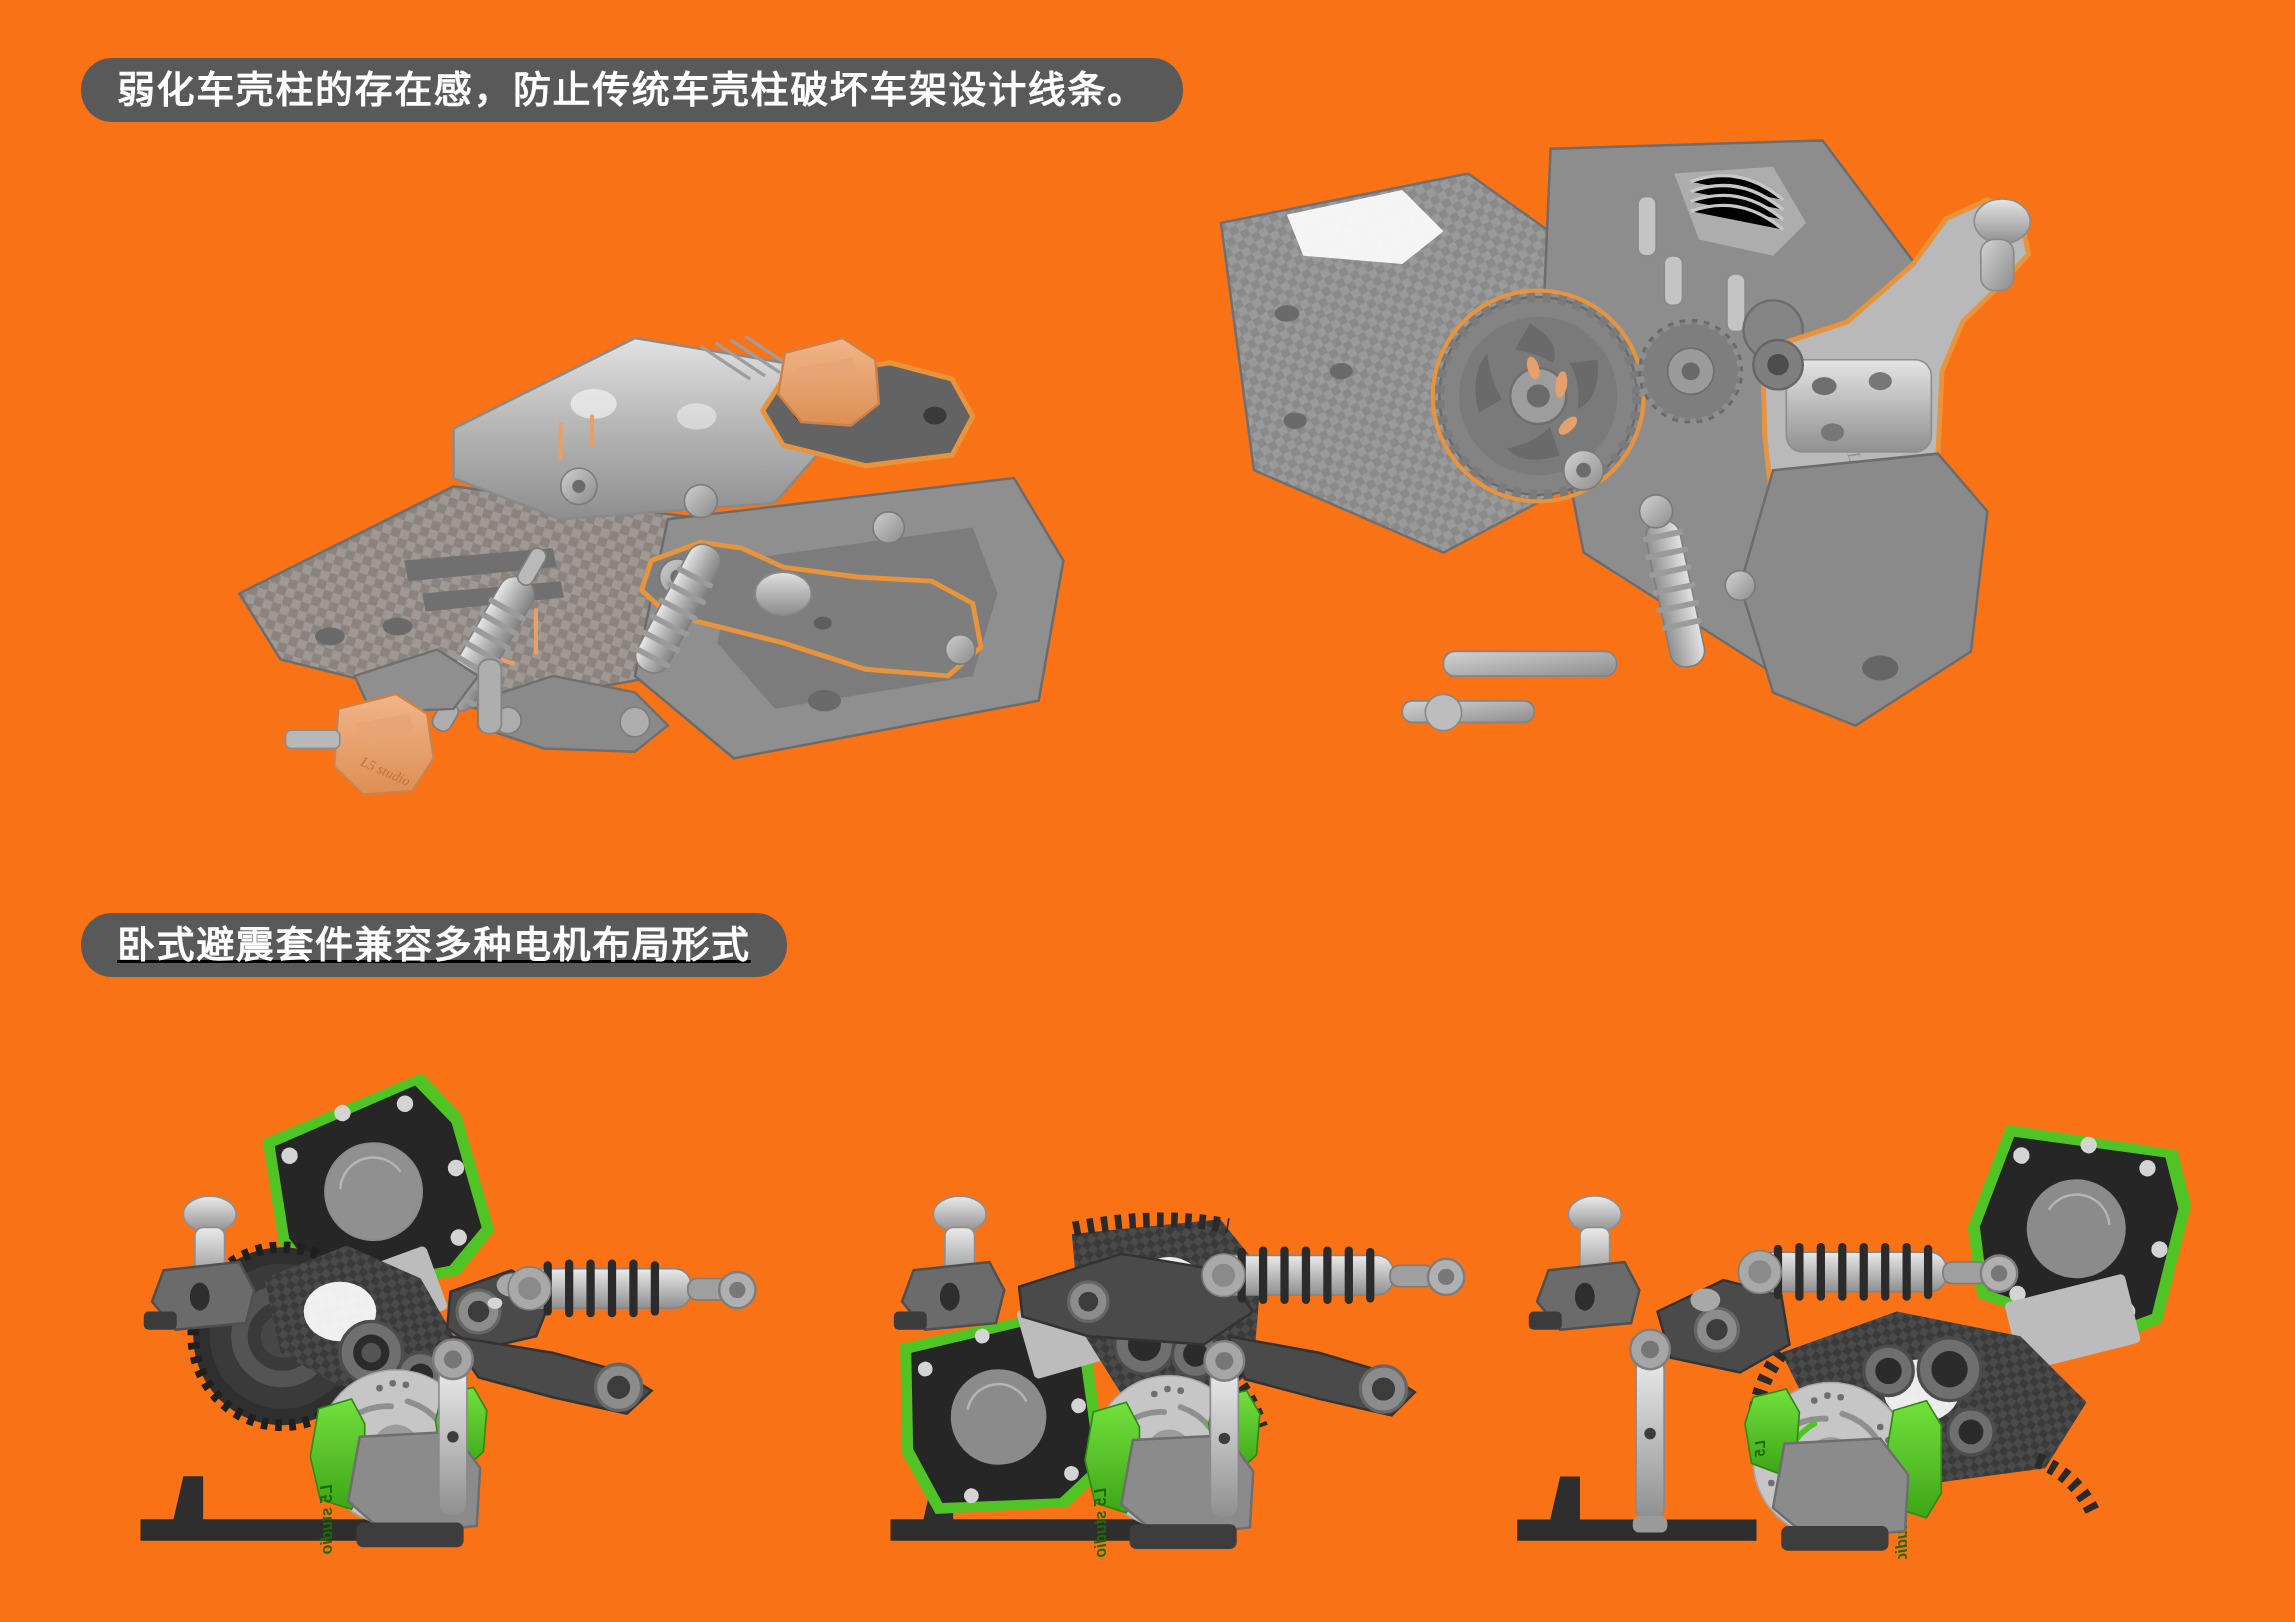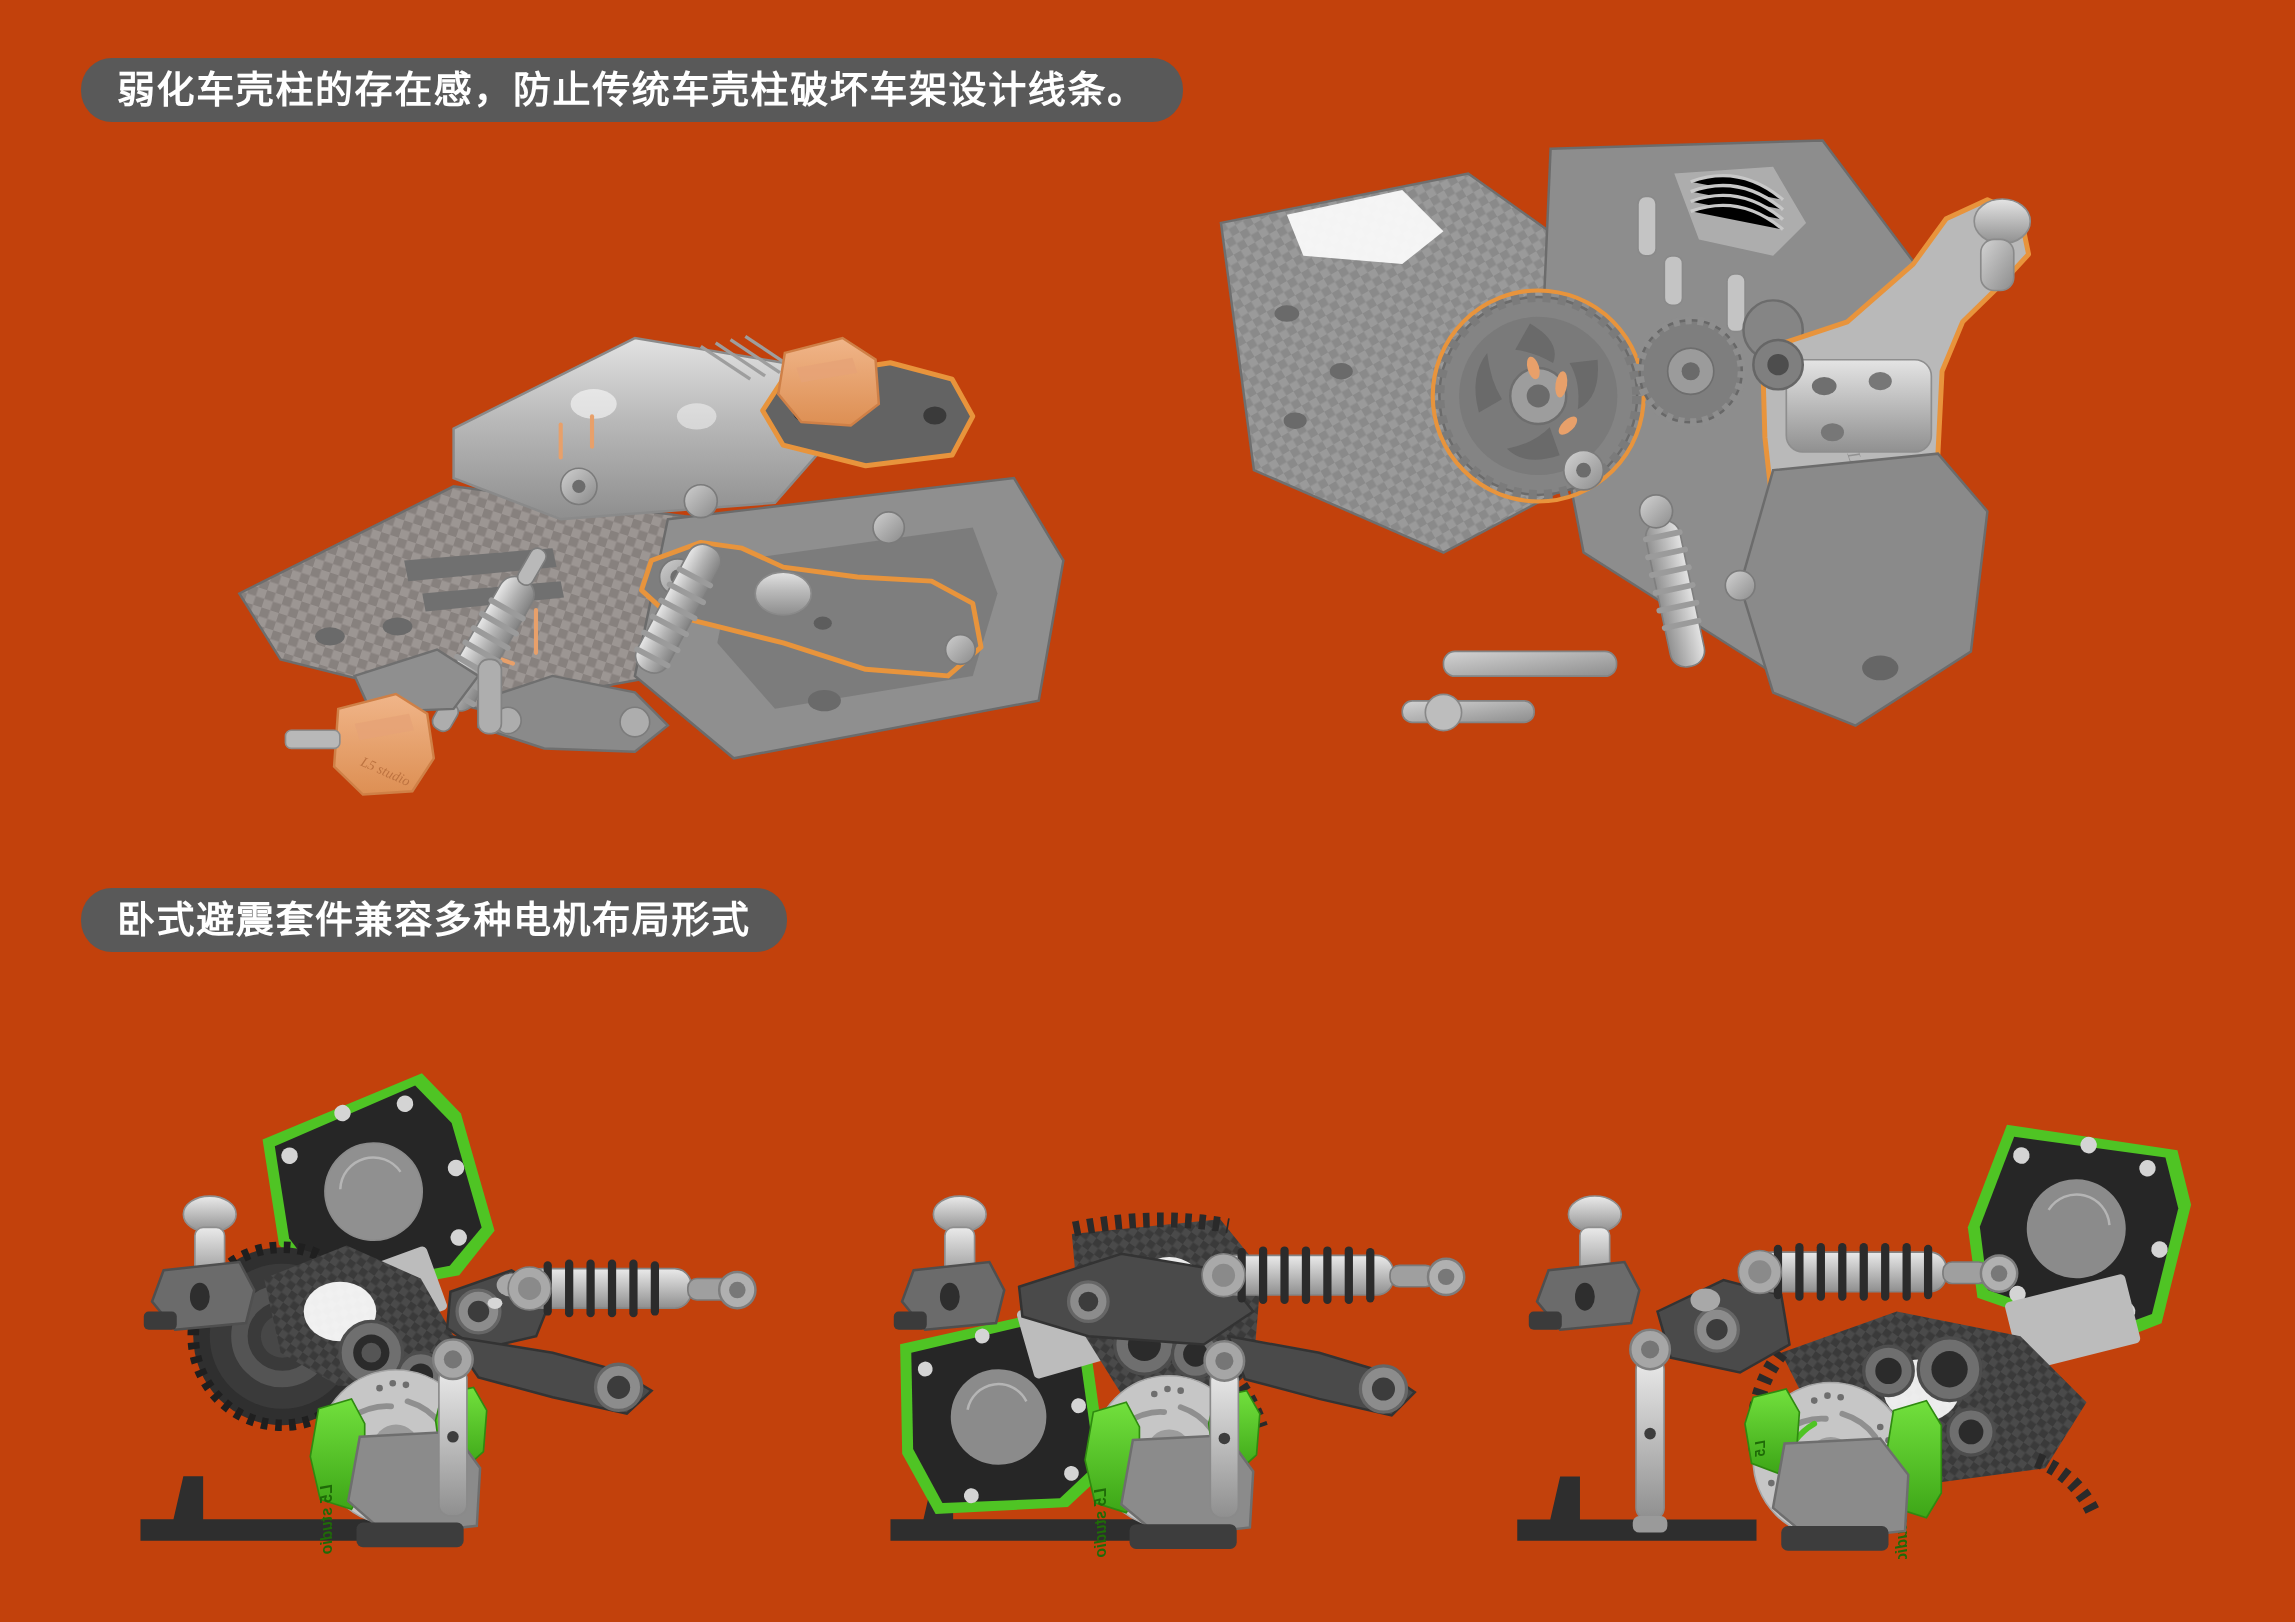--- a/index.html
+++ b/index.html
@@ -6,21 +6,21 @@
   * { box-sizing: border-box; }
   html, body {
     margin: 0; padding: 0;
     background: #ffffff;
     font-family: "Liberation Sans", "DejaVu Sans", sans-serif;
   }
   #page {
     position: relative;
     width: 2295px;
     height: 1623px;
-    background: #c2410c;
+    background: #f97316;
     overflow: hidden;
   }
 
   
   .banner {
     position: absolute;
     display: inline-flex;
     align-items: center;
     background: #595959;
     border-radius: 31px;
@@ -30,21 +30,21 @@
   }
   .banner-text {
     color: #ffffff;
     font-size: 38px;
     font-weight: 700;
     letter-spacing: 1.6px;
     line-height: 1;
     font-family: "DejaVu Sans", "Liberation Sans", sans-serif;
   }
   #banner-1 { left: 81px; top: 58px; }
-  #banner-2 { left: 81px; top: 888px; }
+  #banner-2 { left: 81px; top: 913px; text-decoration: underline; }
 
   
   .figure {
     position: absolute;
     overflow: hidden;
   }
   #fig-top-left  { left: 206px;  top: 132px;  width: 866px; height: 684px; }
   #fig-top-right { left: 1196px; top: 124px;  width: 907px; height: 717px; }
   #fig-bot-1 { left: 124px;  top: 1064px; width: 643px; height: 495px; }
   #fig-bot-2 { left: 874px; top: 1064px; width: 643px; height: 495px; }

